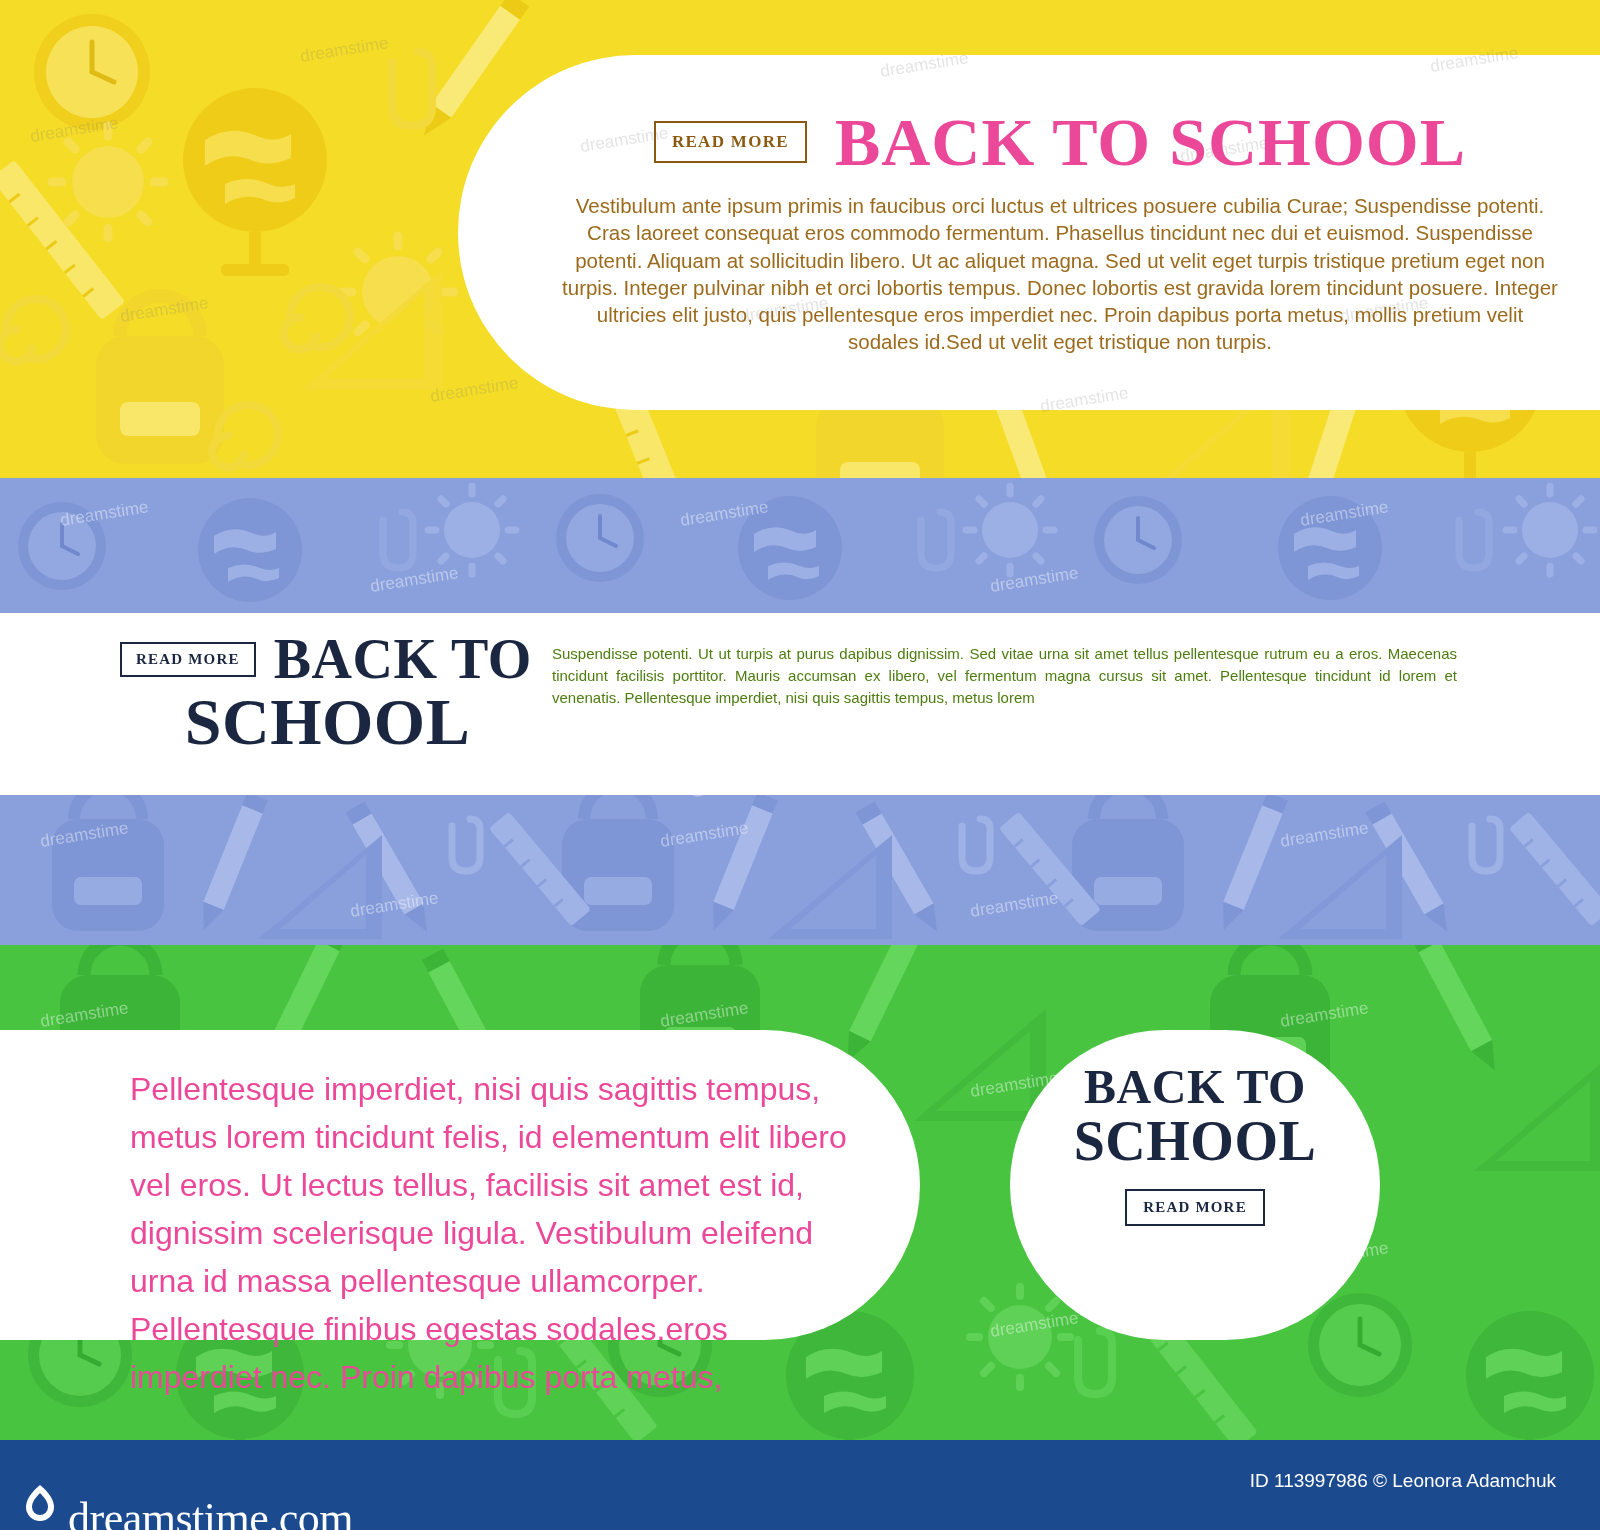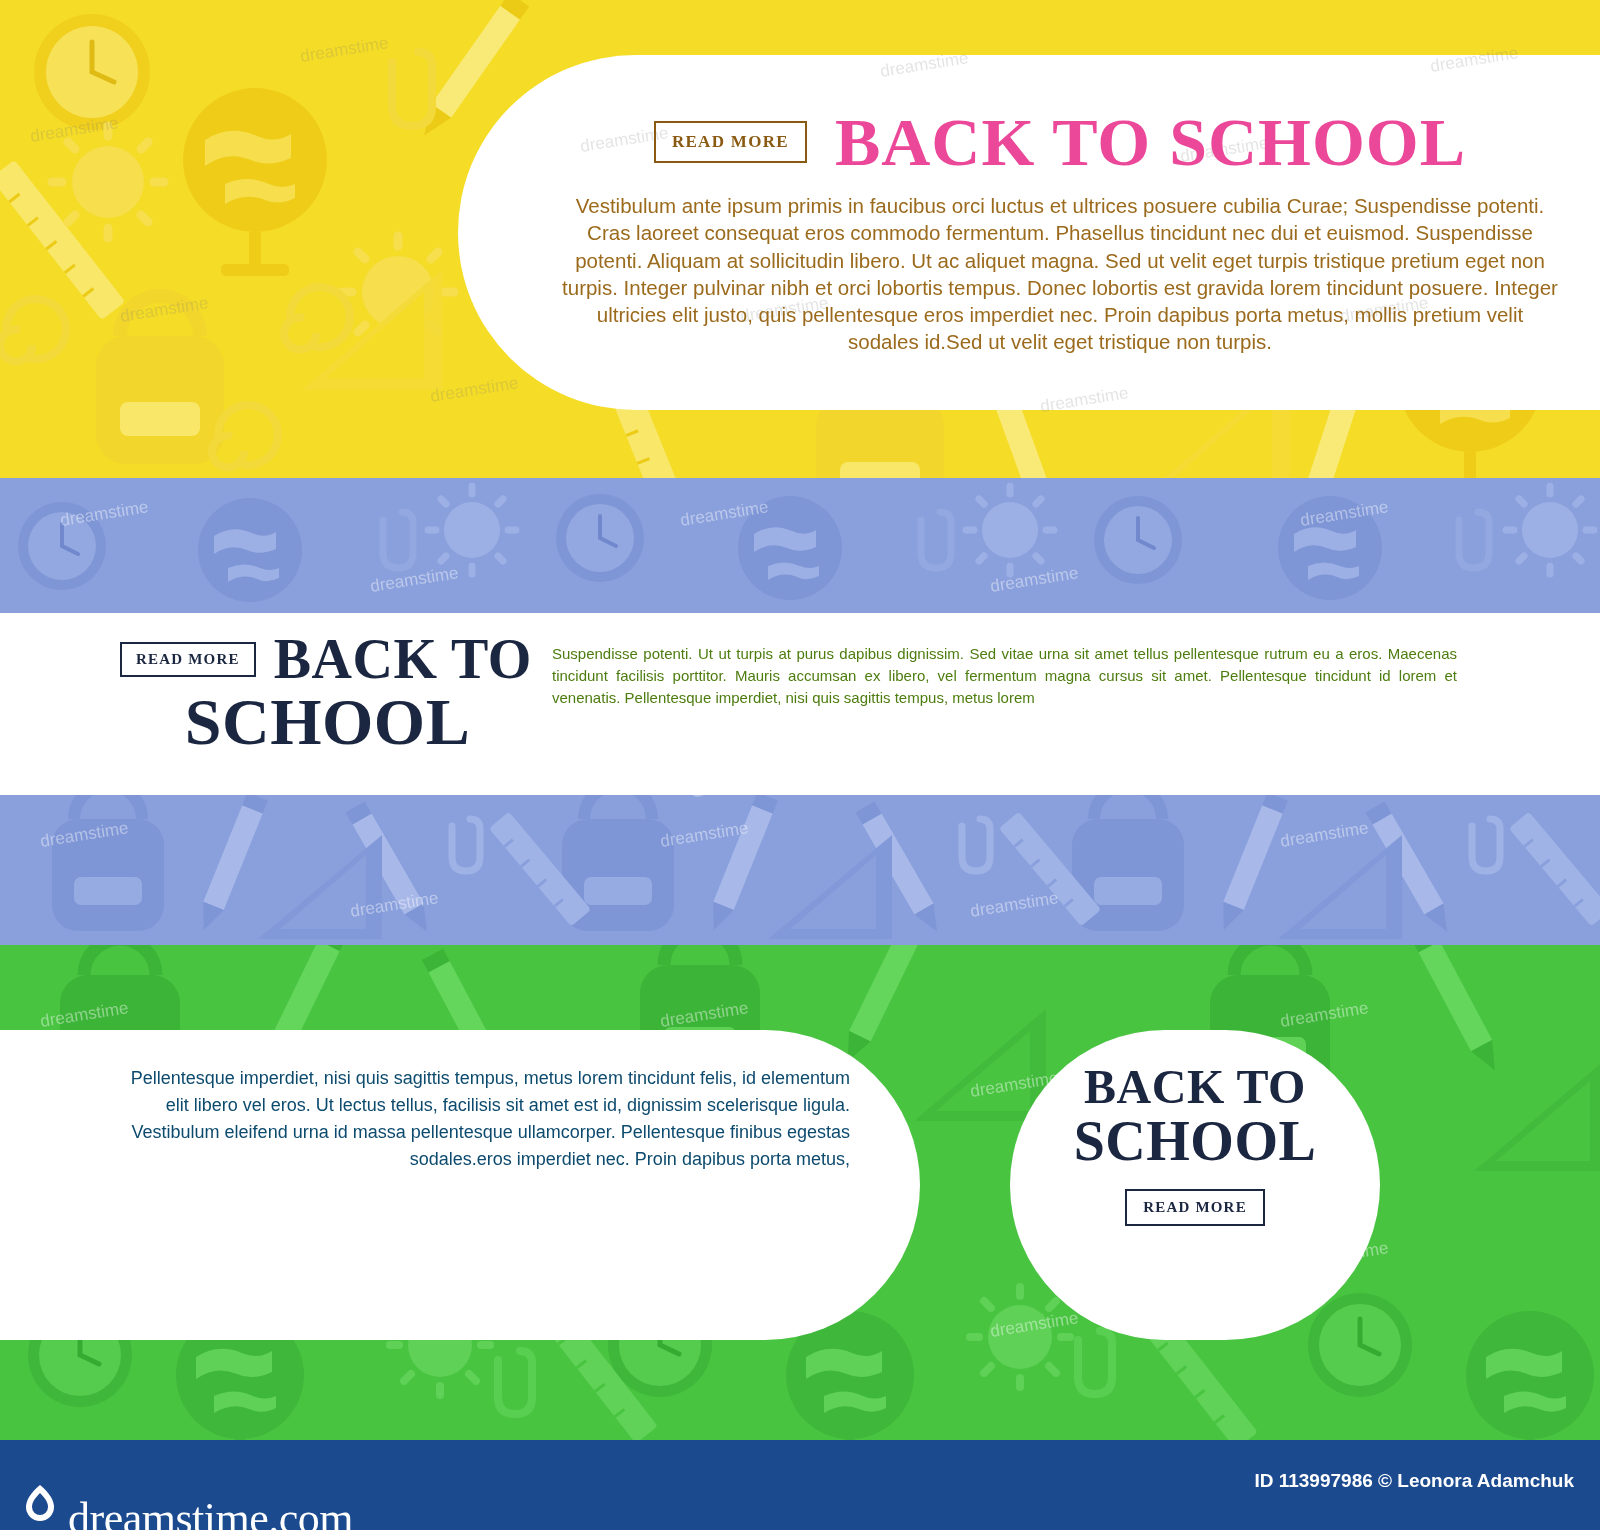--- a/index.html
+++ b/index.html
@@ -105,21 +105,21 @@
     background:#49c441;overflow:hidden;
   }
   .white-panel-3{
     position:absolute;left:0px;top:1030px;width:920px;height:310px;
     background:#ffffff;
     border-top-right-radius:155px;
     border-bottom-right-radius:155px;
   }
   .p3-text{
     position:absolute;left:130px;top:1065px;width:720px;
-    font-size:18px;line-height:1.5;color:#0c4a6e;text-align:right;
+    font-size:32px;line-height:1.5;color:#ec4899;text-align:left;
   }
   .white-oval-3{
     position:absolute;left:1010px;top:1030px;width:370px;height:310px;
     background:#ffffff;border-radius:999px;
   }
   .oval-inner{
     position:absolute;left:1010px;top:1062px;width:370px;text-align:center;
   }
   .oval-t1{
     font-family:"Liberation Serif", serif;font-weight:bold;
@@ -144,22 +144,22 @@
     background:#1b4a8f;color:#ffffff;
   }
   .footer-logo{
     position:absolute;left:22px;top:22px;display:flex;align-items:center;gap:10px;
   }
   .footer-logo-text{
     font-family:"Liberation Serif", serif;
     font-size:44px;color:#ffffff;letter-spacing:-0.5px;margin-top:31px;
   }
   .footer-right{
-    position:absolute;right:26px;top:30px;
-    font-size:19px;color:#ffffff;white-space:nowrap;font-weight:bold;
+    position:absolute;right:44px;top:30px;
+    font-size:19px;color:#ffffff;white-space:nowrap;
   }
 
   
   .wm{
     position:absolute;inset:0;pointer-events:none;
   }
   .wm span{
     position:absolute;
     font-size:17px;
     color:rgba(255,255,255,0.42);

